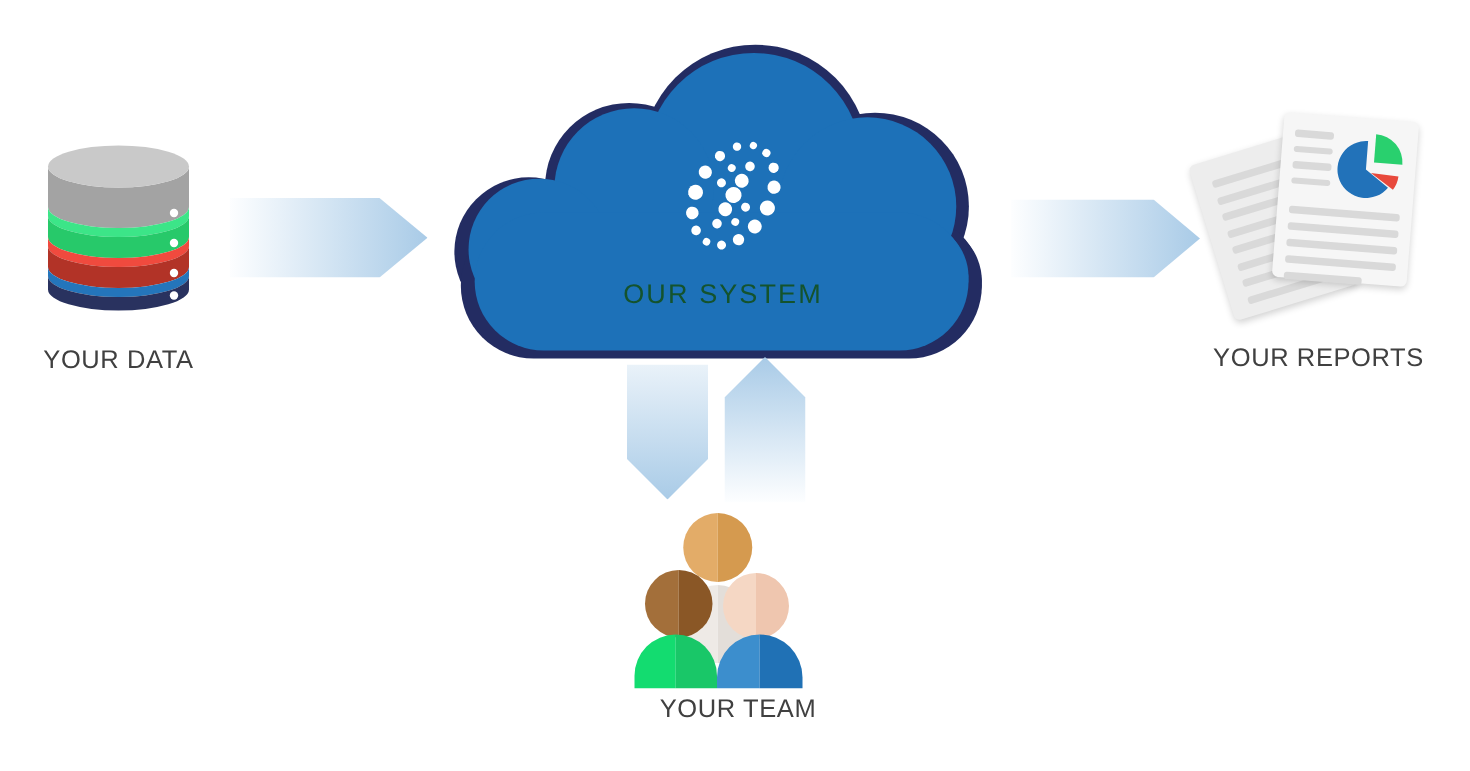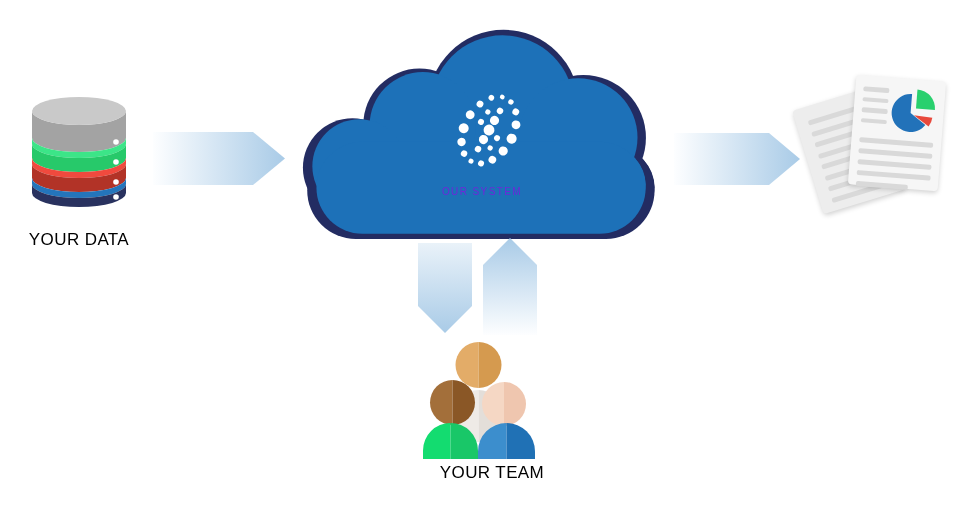--- a/index.html
+++ b/index.html
@@ -2,25 +2,25 @@
 <html><head>
 <meta charset="utf-8">
 <style>
   html,body{margin:0;padding:0;background:#fff;}
   #stage{
     position:relative;width:980px;height:514px;background:#ffffff;overflow:hidden;
     font-family:"Liberation Sans", sans-serif;
   }
   .abs{position:absolute;}
   .node-label{
-    position:absolute;text-align:center;color:#000000;font-size:17px;
+    position:absolute;text-align:center;color:#404040;font-size:17px;
     letter-spacing:.4px;line-height:20px;white-space:nowrap;
   }
   .cloud-label{
-    position:absolute;text-align:center;color:#6d28d9;font-size:10px;
+    position:absolute;text-align:center;color:#14532d;font-size:18px;
     letter-spacing:1.4px;white-space:nowrap;z-index:5;
   }
   
   .page{
     position:absolute;border-radius:4px;
     box-shadow:0 2px 5px rgba(0,0,0,.18);
   }
   .page-back{left:6px;top:34px;width:86px;height:108px;transform:rotate(-17deg);padding:14px 12px;box-sizing:border-box;}
   .page-front{left:52px;top:16px;width:90px;height:110px;transform:rotate(4.5deg);padding:9px 8px;box-sizing:border-box;z-index:2;}
   .line{background:var(--line-color,#d9d9d9);height:5px;border-radius:2px;margin-bottom:6px;}
@@ -157,20 +157,21 @@
       </div>
       <div class="longs">
         <div class="line"></div>
         <div class="line"></div>
         <div class="line"></div>
         <div class="line"></div>
         <div class="line"></div>
       </div>
     </div>
   </div>
+  <div class="node-label" style="left:799px;top:229px;width:160px">YOUR REPORTS</div>
 
   <svg class="abs" style="left:418px;top:243px" width="54" height="90" viewBox="0 0 54 90">
     <polygon points="0,0 54,0 54,63 27,90 0,63" fill="url(#gradD)"></polygon>
   </svg>
   <svg class="abs" style="left:483px;top:238px" width="54" height="97" viewBox="0 0 54 97">
     <polygon points="27,0 54,27 54,97 0,97 0,27" fill="url(#gradU)"></polygon>
   </svg>
 
   <svg class="abs" style="left:420px;top:342px" width="118" height="117" viewBox="0 0 118 117">
     <g>

